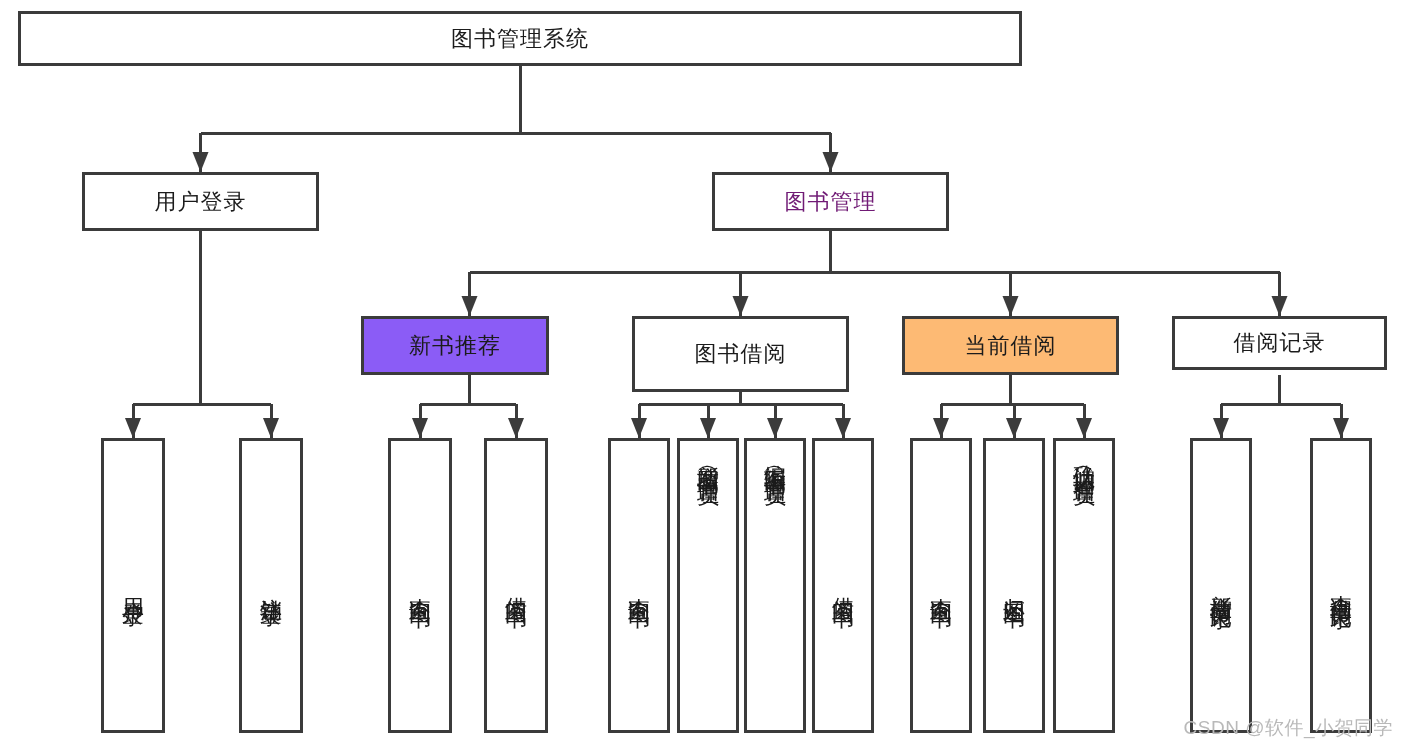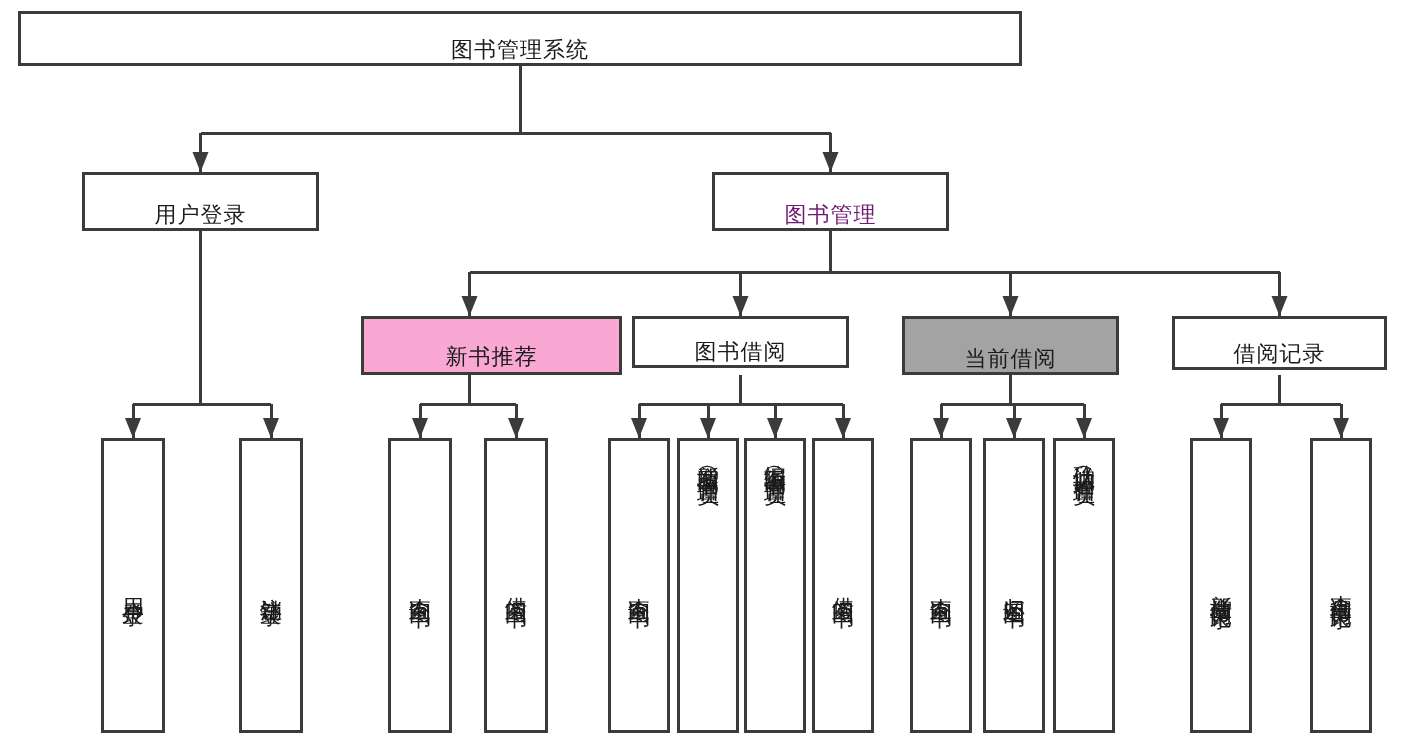--- a/index.html
+++ b/index.html
@@ -7,21 +7,21 @@
   body{
     width:1405px;height:747px;overflow:hidden;
     font-family:"Liberation Sans","DejaVu Sans",sans-serif;
     color:#1a1a1a;
   }
   #diagram-root{position:relative;width:1405px;height:747px;background:#fff;}
   svg#connectors{position:absolute;left:0;top:0;width:1405px;height:747px;}
   .node-box{
     position:absolute;box-sizing:border-box;
     background:#ffffff;border:3px solid #3b3b3b;
-    display:flex;align-items:flex-end;justify-content:center;
+    display:flex;align-items:center;justify-content:center;
   }
   .node-label{
     font-size:22px;line-height:1.18;color:#1b1b1b;
     letter-spacing:1px;white-space:nowrap;text-align:center;
   }
   .node-box.vertical{align-items:flex-start;padding-top:6px;}
   .node-box.vertical .node-label{
     writing-mode:vertical-rl;text-orientation:upright;
     white-space:normal;letter-spacing:3px;line-height:1.0;
     font-size:22px;
@@ -94,27 +94,27 @@
   <div id="nodes-layer">
       <div class="node-box" style="left: 18px; top: 11px; width: 1004px; height: 55px; border-color: rgb(59, 59, 59); background: rgb(255, 255, 255);">
         <span class="node-label" style="color: rgb(27, 27, 27);">图书管理系统</span>
       </div>
       <div class="node-box" style="left: 82px; top: 172px; width: 237px; height: 59px; border-color: rgb(59, 59, 59); background: rgb(255, 255, 255);">
         <span class="node-label" style="color: rgb(27, 27, 27);">用户登录</span>
       </div>
       <div class="node-box" style="left: 712px; top: 172px; width: 237px; height: 59px; border-color: rgb(59, 59, 59); background: rgb(255, 255, 255);">
         <span class="node-label" style="color: #701a75;">图书管理</span>
       </div>
-      <div class="node-box" style="left: 361px; top: 316px; width: 261px; height: 59px; border-color: rgb(59, 59, 59); background: #f9a8d4; font-family: Liberation Mono, monospace;">
+      <div class="node-box" style="left: 361px; top: 316px; width: 188px; height: 59px; border-color: rgb(59, 59, 59); background: #8b5cf6;">
         <span class="node-label" style="color: rgb(27, 27, 27);">新书推荐</span>
       </div>
-      <div class="node-box" style="left: 632px; top: 316px; width: 217px; height: 52px; border-color: rgb(59, 59, 59); background: rgb(255, 255, 255);">
+      <div class="node-box" style="left: 632px; top: 316px; width: 217px; height: 76px; border-color: rgb(59, 59, 59); background: rgb(255, 255, 255);">
         <span class="node-label" style="color: rgb(27, 27, 27);">图书借阅</span>
       </div>
-      <div class="node-box" style="left: 902px; top: 316px; width: 217px; height: 59px; border-color: rgb(59, 59, 59); background: #a3a3a3;">
+      <div class="node-box" style="left: 902px; top: 316px; width: 217px; height: 59px; border-color: rgb(59, 59, 59); background: #fdba74;">
         <span class="node-label" style="color: rgb(27, 27, 27);">当前借阅</span>
       </div>
       <div class="node-box" style="left: 1172px; top: 316px; width: 215px; height: 54px; border-color: rgb(59, 59, 59); background: rgb(255, 255, 255);">
         <span class="node-label" style="color: rgb(27, 27, 27);">借阅记录</span>
       </div>
       <div class="node-box vertical centered" style="left: 101px; top: 438px; width: 64px; height: 295px; border-color: rgb(59, 59, 59); background: rgb(255, 255, 255);">
         <span class="node-label" style="color: rgb(27, 27, 27);">用户登录</span>
       </div>
       <div class="node-box vertical centered" style="left: 239px; top: 438px; width: 64px; height: 295px; border-color: rgb(59, 59, 59); background: rgb(255, 255, 255);">
         <span class="node-label" style="color: rgb(27, 27, 27);">注销登录</span>
@@ -146,13 +146,14 @@
       <div class="node-box vertical" style="left: 1053px; top: 438px; width: 62px; height: 295px; border-color: rgb(59, 59, 59); background: rgb(255, 255, 255);">
         <span class="node-label" style="color: rgb(27, 27, 27);">确认归还（管理员）</span>
       </div>
       <div class="node-box vertical centered" style="left: 1190px; top: 438px; width: 62px; height: 295px; border-color: rgb(59, 59, 59); background: rgb(255, 255, 255);">
         <span class="node-label" style="color: rgb(27, 27, 27);">新增借阅记录</span>
       </div>
       <div class="node-box vertical centered" style="left: 1310px; top: 438px; width: 62px; height: 295px; border-color: rgb(59, 59, 59); background: rgb(255, 255, 255);">
         <span class="node-label" style="color: rgb(27, 27, 27);">查询借阅记录</span>
       </div>
     </div>
+  <div id="watermark">CSDN @软件_小贺同学</div>
 </div>
 
 </body></html>

